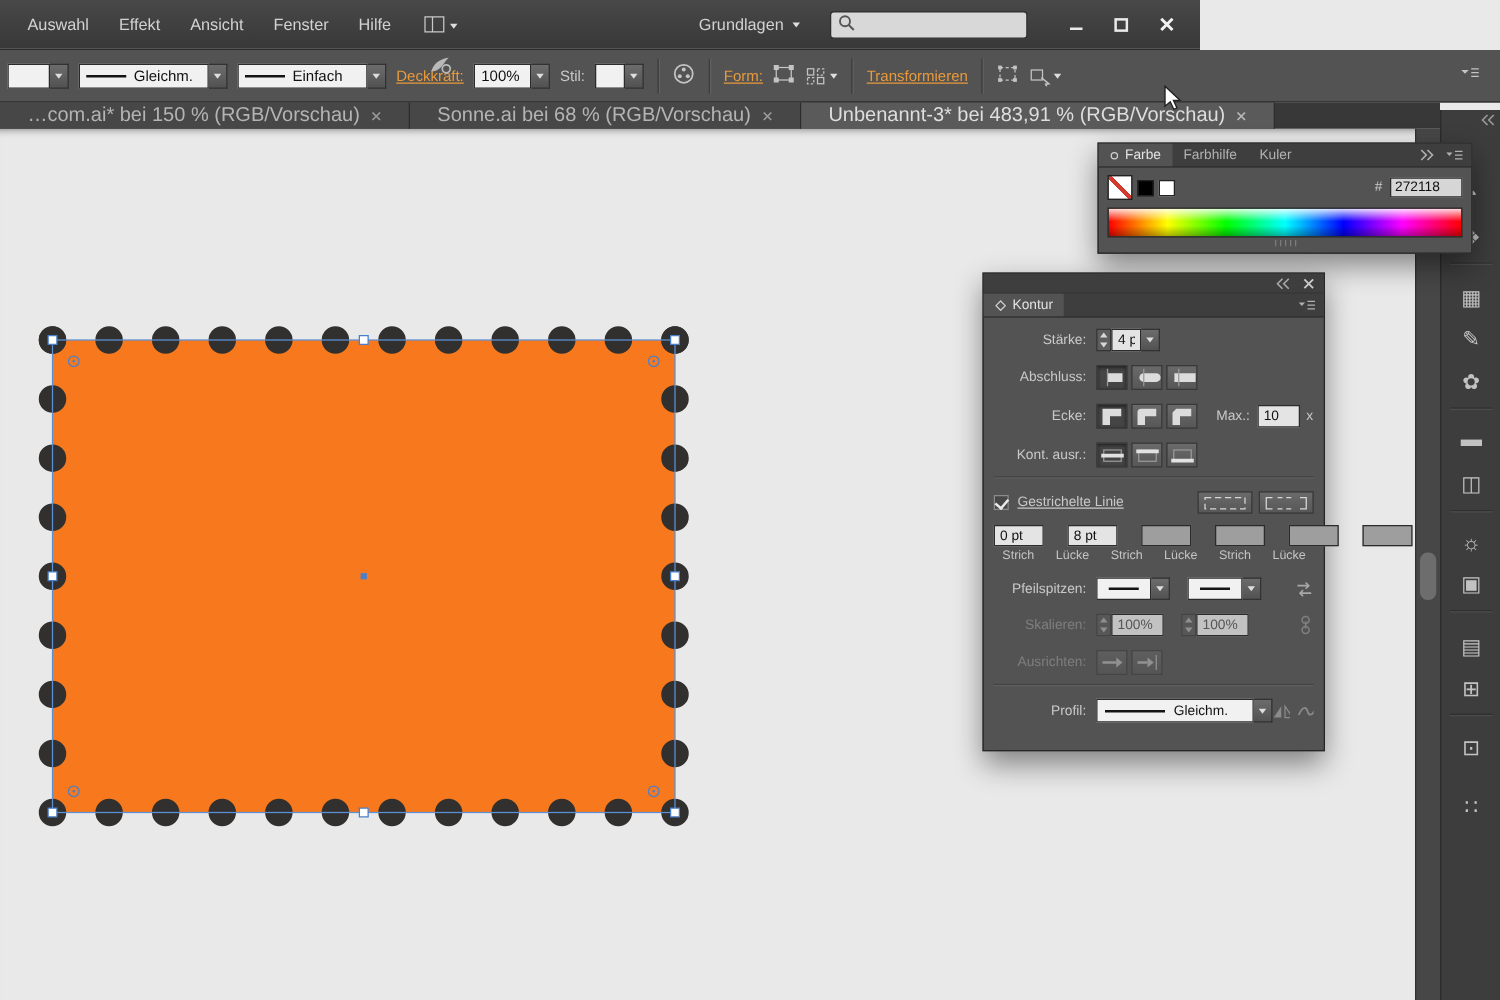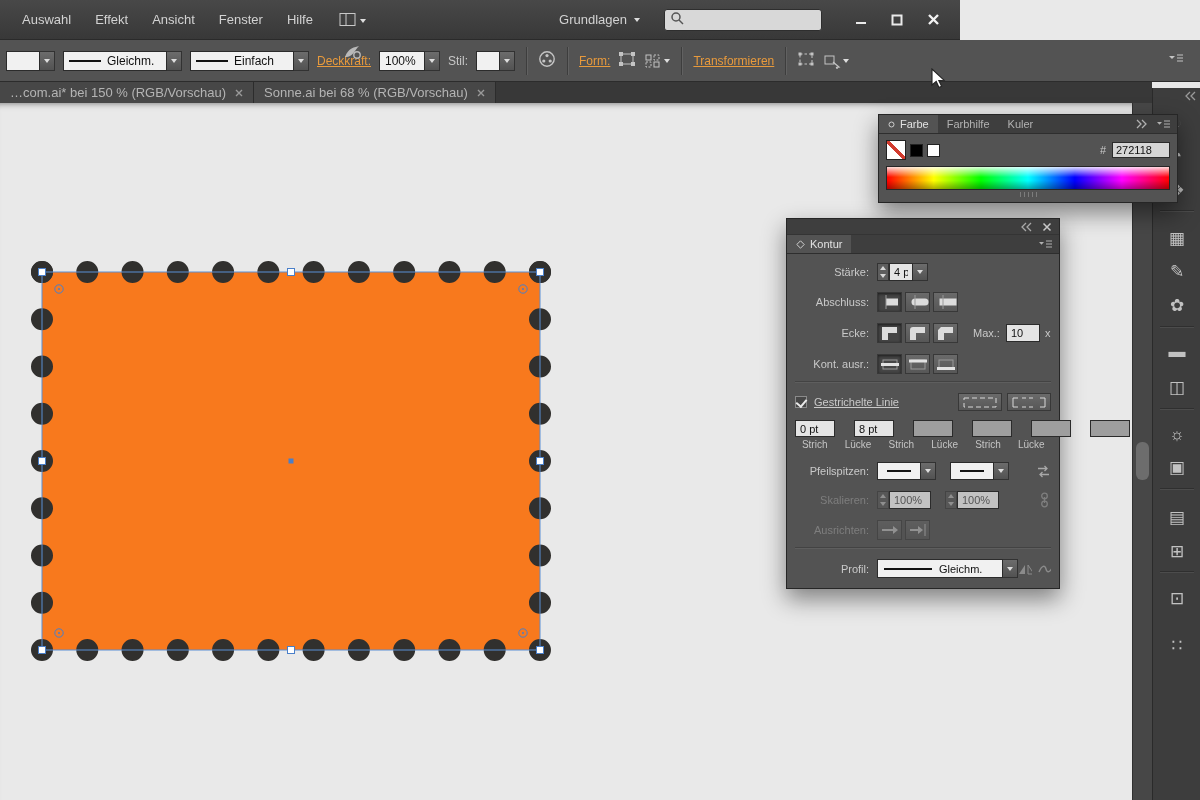--- a/index.html
+++ b/index.html
@@ -26,21 +26,21 @@
   .ddbtn{width:15px;height:20px;background:linear-gradient(#6c6c6c,#525252);border:1px solid #323232;border-left:none;display:flex;align-items:center;justify-content:center;}
   .tri{width:0;height:0;border-left:3.5px solid transparent;border-right:3.5px solid transparent;border-top:4.5px solid #dedede;}
   .linepre{height:2px;background:#141414;}
   .cb-link{color:#e89a3c;text-decoration:underline;cursor:pointer;}
   .vsep{width:1px;height:28px;background:#3d3d3d;box-shadow:1px 0 0 #616161;margin:0 3px;}
   .cb-iconbtn{display:flex;align-items:center;gap:2px;}
   .cb-menu{margin-left:auto;margin-right:10px;}
 
   
   .tabbar{position:absolute;left:0;top:82px;width:1152px;height:21px;background:#383838;display:flex;z-index:5;}
-  .tab{height:21px;display:flex;align-items:center;gap:9px;padding:0 10px;background:#474747;border-right:1px solid #2c2c2c;color:#b4b4b4;font-size:13px;white-space:nowrap;}
+  .tab{height:21px;display:flex;align-items:center;gap:9px;padding:0 22px;background:#474747;border-right:1px solid #2c2c2c;color:#b4b4b4;font-size:16px;white-space:nowrap;}
   .tab.active{background:#5a5a5a;color:#dedede;}
 
   
   .canvas{position:absolute;left:0;top:103px;width:1132px;height:697px;background:#e9e9e9;box-shadow:inset 0 7px 7px -7px rgba(0,0,0,.55);z-index:1;}
   .artwork{position:absolute;left:0;top:0;}
   .sel{stroke:#5b90d6;}
   .handle{fill:#ffffff;stroke:#4a7fc9;}
 
   
   .vscroll{position:absolute;left:1132px;top:103px;width:20px;height:697px;background:#474747;border-left:1px solid #303030;z-index:2;}
@@ -69,21 +69,21 @@
   .cp-hex input{width:58px;height:16px;background:#d6d6d6;border:1px solid #2b2b2b;font-size:11px;padding:0 3px;color:#111;outline:none;}
   .spectrum{height:24px;border:1px solid #262626;background:
     linear-gradient(to bottom,rgba(255,255,255,.85),rgba(255,255,255,0) 46%,rgba(0,0,0,0) 62%,rgba(0,0,0,.32)),
     linear-gradient(to right,#f00,#ff0 16.6%,#0f0 33.3%,#0ff 50%,#00f 66.6%,#f0f 83.3%,#f00);}
   .grip{height:9px;display:flex;align-items:center;justify-content:center;gap:3px;}
   .grip i{width:1px;height:5px;background:#7c7c7c;display:block;}
 
   
   .stroke-panel{left:786px;top:218px;width:274px;z-index:8;}
   .sp-grab{height:16px;background:#3e3e3e;border-bottom:1px solid #343434;display:flex;align-items:center;justify-content:flex-end;gap:9px;padding:0 7px;}
-  .sp-body{padding:9px 8px 8px 8px;}
+  .sp-body{padding:9px 8px 20px 8px;}
   .row{display:flex;align-items:center;margin-bottom:11px;}
   .rlabel{width:74px;text-align:right;margin-right:8px;color:#c9c9c9;flex:none;}
   .stepper{width:12px;height:18px;border:1px solid #333;background:#5e5e5e;display:flex;flex-direction:column;}
   .stepper span{flex:1;display:flex;align-items:center;justify-content:center;}
   .tri-up{width:0;height:0;border-left:3px solid transparent;border-right:3px solid transparent;border-bottom:4px solid #d8d8d8;}
   .tri-dn{width:0;height:0;border-left:3px solid transparent;border-right:3px solid transparent;border-top:4px solid #d8d8d8;}
   .sp-field{height:18px;background:#e4e4e4;border:1px solid #2b2b2b;color:#111;font-size:11px;padding:0 4px;outline:none;}
   .dd2{width:15px;height:18px;background:linear-gradient(#6c6c6c,#525252);border:1px solid #323232;border-left:none;display:flex;align-items:center;justify-content:center;}
   .tbtn{width:25px;height:20px;background:linear-gradient(#6a6a6a,#575757);border:1px solid #383838;display:flex;align-items:center;justify-content:center;margin-right:3px;}
   .tbtn.sel{background:#454545;box-shadow:inset 0 1px 3px rgba(0,0,0,.6);}
@@ -271,20 +271,26 @@
   <div class="tab">
     <span>…com.ai* bei 150 % (RGB/Vorschau)</span>
     <svg width="8" height="8">
         <path d="M1 1 L7 7 M7 1 L1 7" stroke="#9a9a9a" stroke-width="1.4"></path>
       </svg>
   </div>
   <div class="tab">
     <span>Sonne.ai bei 68 % (RGB/Vorschau)</span>
     <svg width="8" height="8">
         <path d="M1 1 L7 7 M7 1 L1 7" stroke="#9a9a9a" stroke-width="1.4"></path>
+      </svg>
+  </div>
+  <div class="tab active">
+    <span>Unbenannt-3* bei 483,91 % (RGB/Vorschau)</span>
+    <svg width="8" height="8">
+        <path d="M1 1 L7 7 M7 1 L1 7" stroke="#b9b9b9" stroke-width="1.4"></path>
       </svg>
   </div>
 </div>
 
 <div class="canvas">
   <svg class="artwork" width="1132" height="697">
 
     <rect x="42" y="169" width="498" height="378" fill="#F8791D"></rect>
 
     <g>

